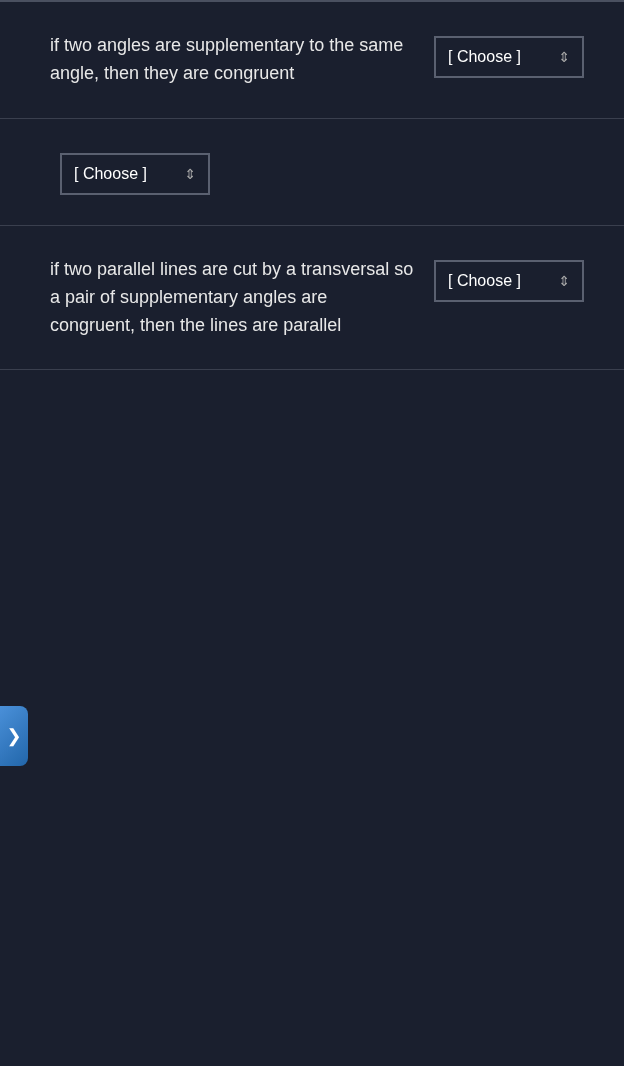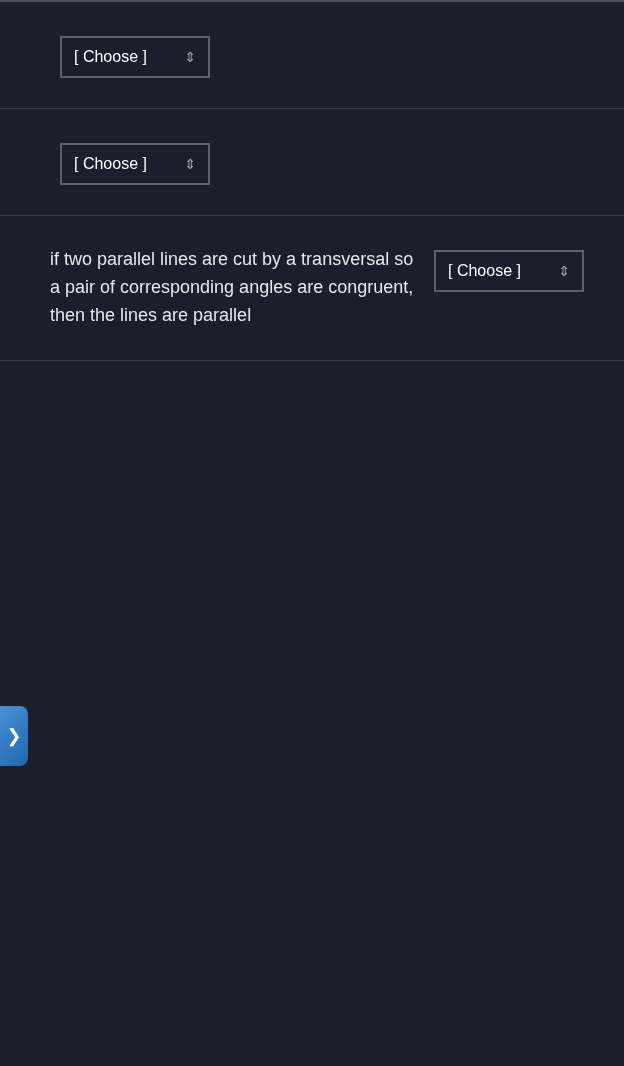--- a/index.html
+++ b/index.html
@@ -87,40 +87,43 @@
       width: 100%;
     }
   </style>
 </head>
 <body>
 
 <div class="container">
   <div class="top-border"></div>
 
   <div class="question-row">
+    <div class="question-text">
+      if two angles are supplementary to the same angle, then they are congruent
+    </div>
     <div class="dropdown-wrapper">
       <button class="dropdown-btn">
         <span>[ Choose ]</span>
         <span class="chevron">⇕</span>
       </button>
     </div>
   </div>
 
   <div class="question-row">
     <div class="dropdown-wrapper">
       <button class="dropdown-btn">
         <span>[ Choose ]</span>
         <span class="chevron">⇕</span>
       </button>
     </div>
   </div>
 
   <div class="question-row">
     <div class="question-text">
-      if two parallel lines are cut by a transversal so a pair of corresponding angles are congruent, then the lines are parallel
+      if two parallel lines are cut by a transversal so a pair of supplementary angles are congruent, then the lines are parallel
     </div>
     <div class="dropdown-wrapper">
       <button class="dropdown-btn">
         <span>[ Choose ]</span>
         <span class="chevron">⇕</span>
       </button>
     </div>
   </div>
 </div>
 

